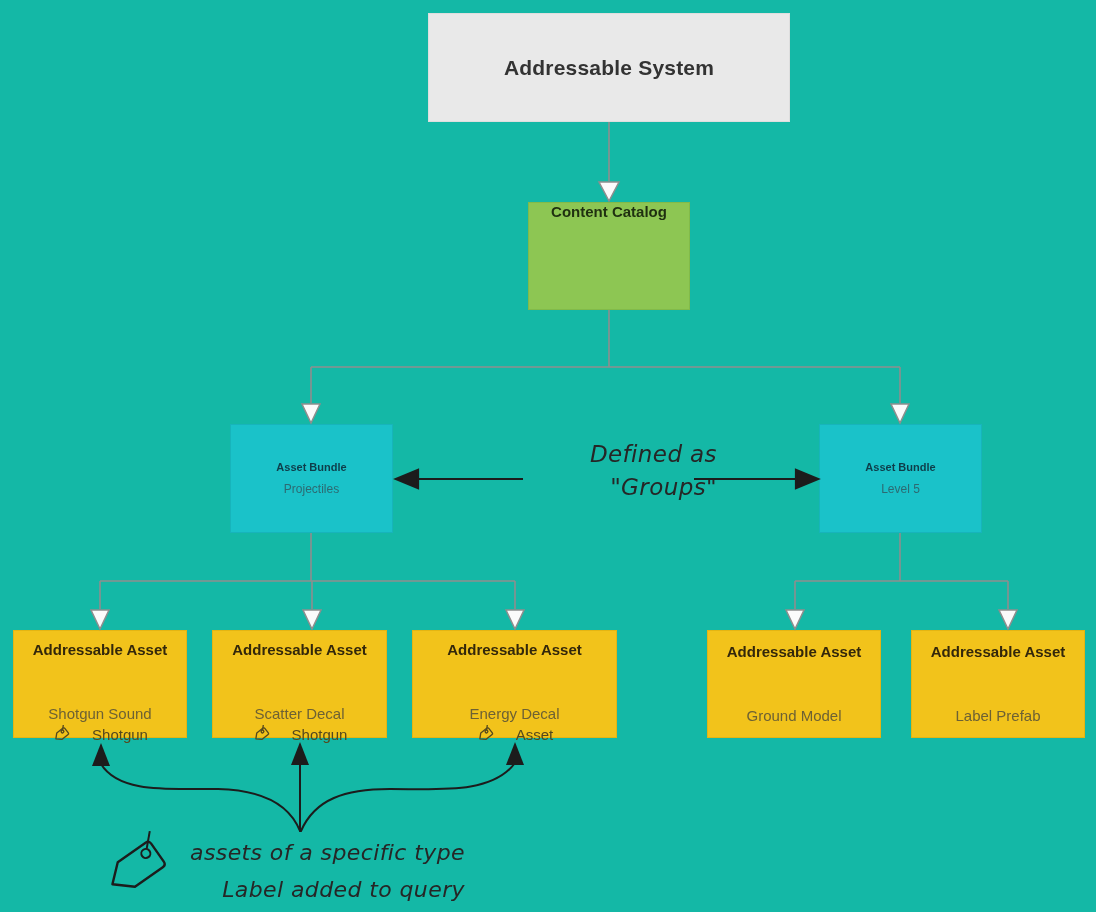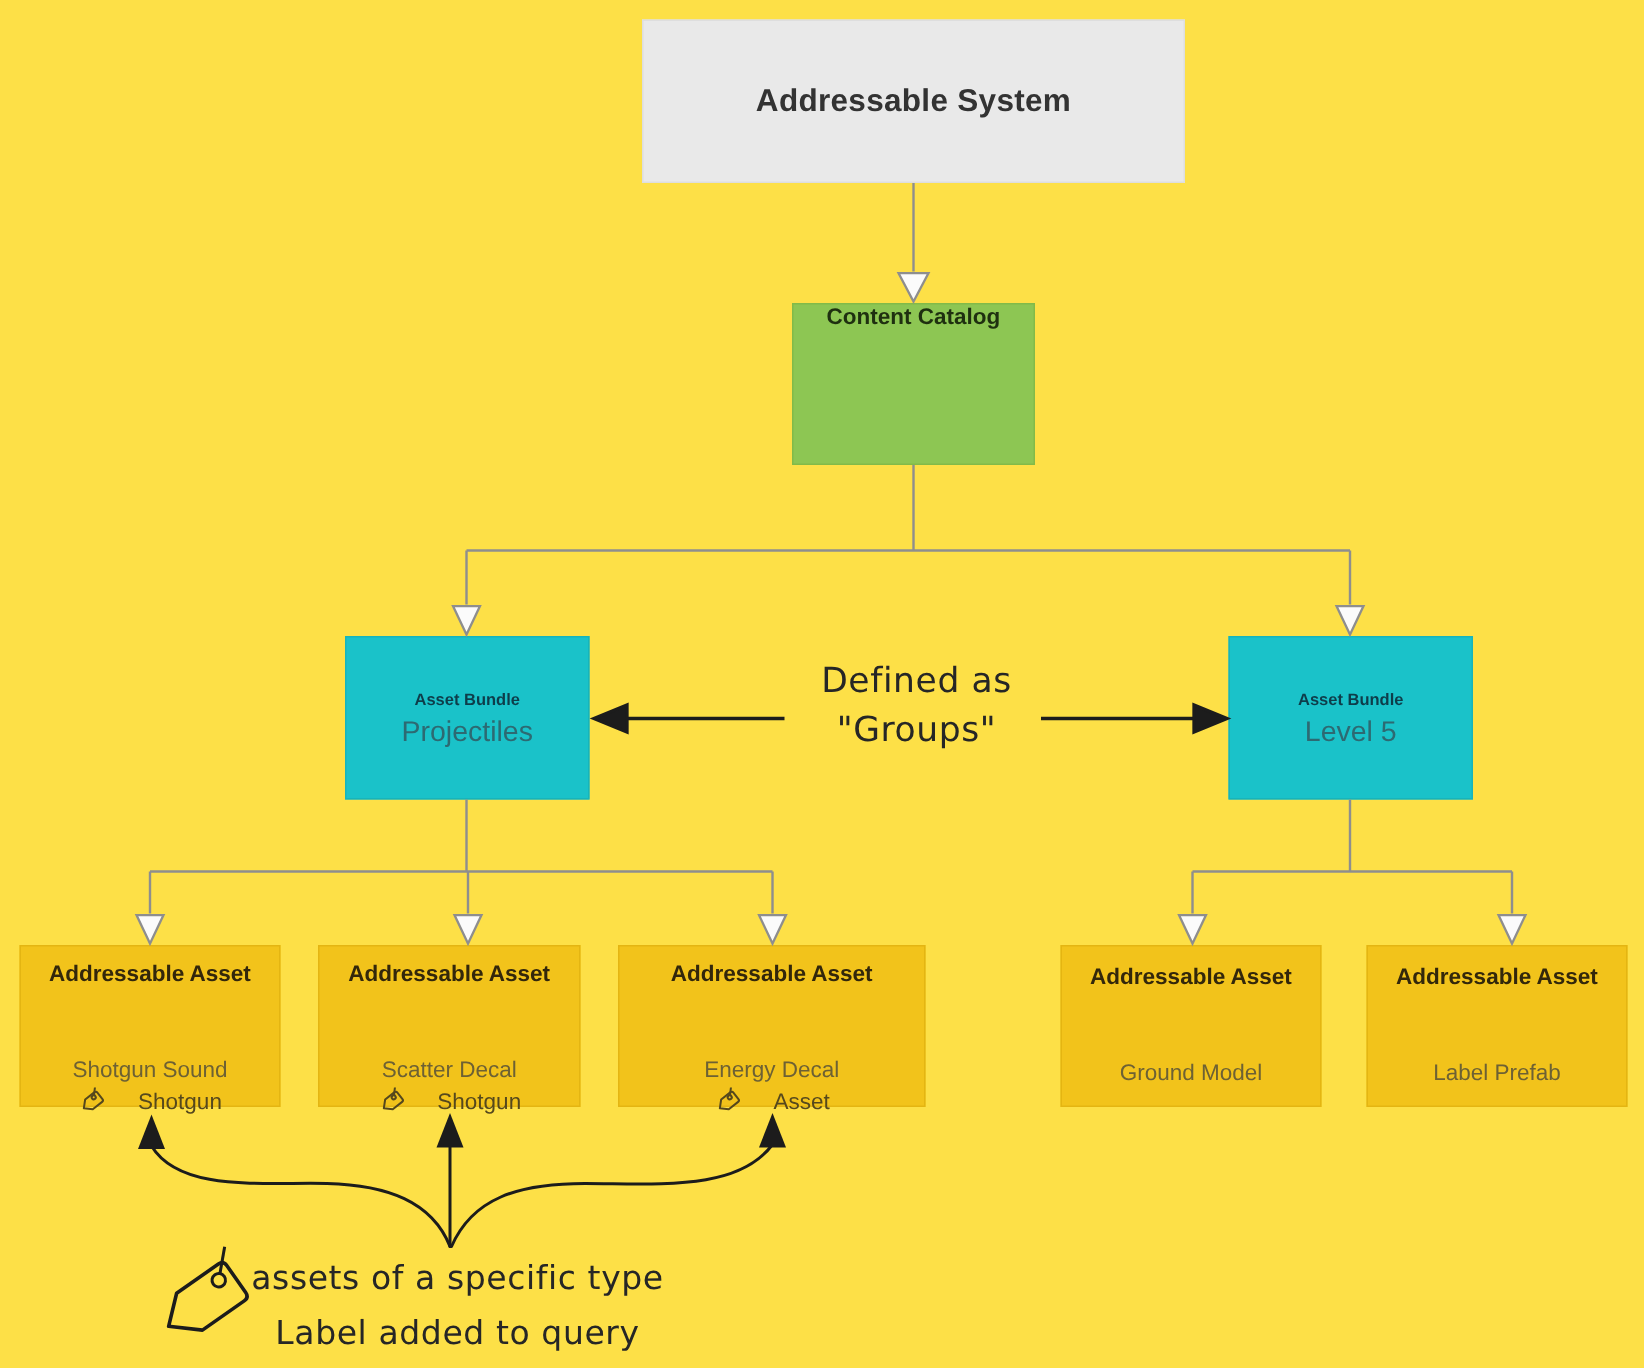--- a/index.html
+++ b/index.html
@@ -1,20 +1,20 @@
 <!DOCTYPE html>
 <html><head>
 <meta charset="utf-8">
 <style>
   html,body { margin:0; padding:0; background:#ffffff; }
   .canvas {
     position: relative;
     width: 1096px;
     height: 912px;
-    background: #fde047;
+    background: #14b8a6;
     font-family: "Liberation Sans", sans-serif;
     overflow: hidden;
   }
   .overlay {
     position: absolute;
     left: 0; top: 0;
     width: 1096px; height: 912px;
     pointer-events: none;
     z-index: 5;
   }
@@ -53,21 +53,21 @@
     border: 1px solid #17b4bb;
     justify-content: center;
   }
   .b-title {
     font-size: 11px;
     font-weight: 700;
     color: #0e3d4a;
     line-height: 21px;
   }
   .b-sub {
-    font-size: 19px;
+    font-size: 12px;
     color: #2d6a72;
     line-height: 22px;
   }
   .node-asset {
     background: #f2c31b;
     border: 1px solid #e4b512;
     padding-top: 8px;
     text-align: right;
   }
   .node-asset.centered { justify-content: center; padding-top: 0; }
@@ -90,22 +90,23 @@
     align-items: center;
     gap: 21px;
     font-size: 15px;
     color: #55481d;
   }
   .a-tag svg { display: block; color: #55481d; }
   .hand {
     position: absolute;
     z-index: 3;
     font-family: "DejaVu Sans", sans-serif;
+    font-style: italic;
     color: #262626;
-    text-align: center;
+    text-align: right;
     letter-spacing: 0.4px;
   }
   .hand-groups { font-size: 23px; line-height: 33px; }
   .hand-note   { font-size: 22px; line-height: 37px; }
 </style>
 </head>
 <body>
 
 <div class="canvas">
 

